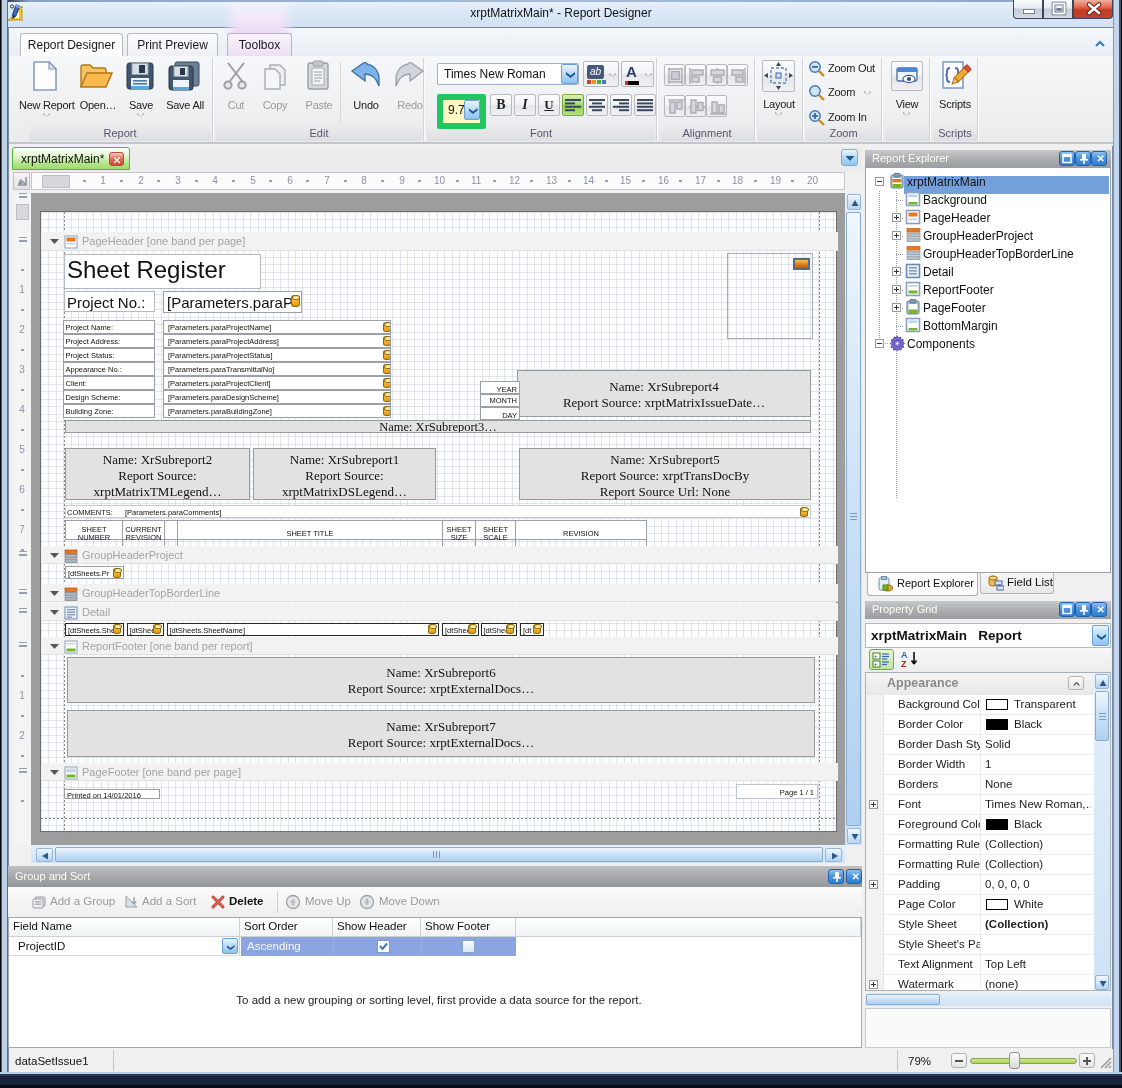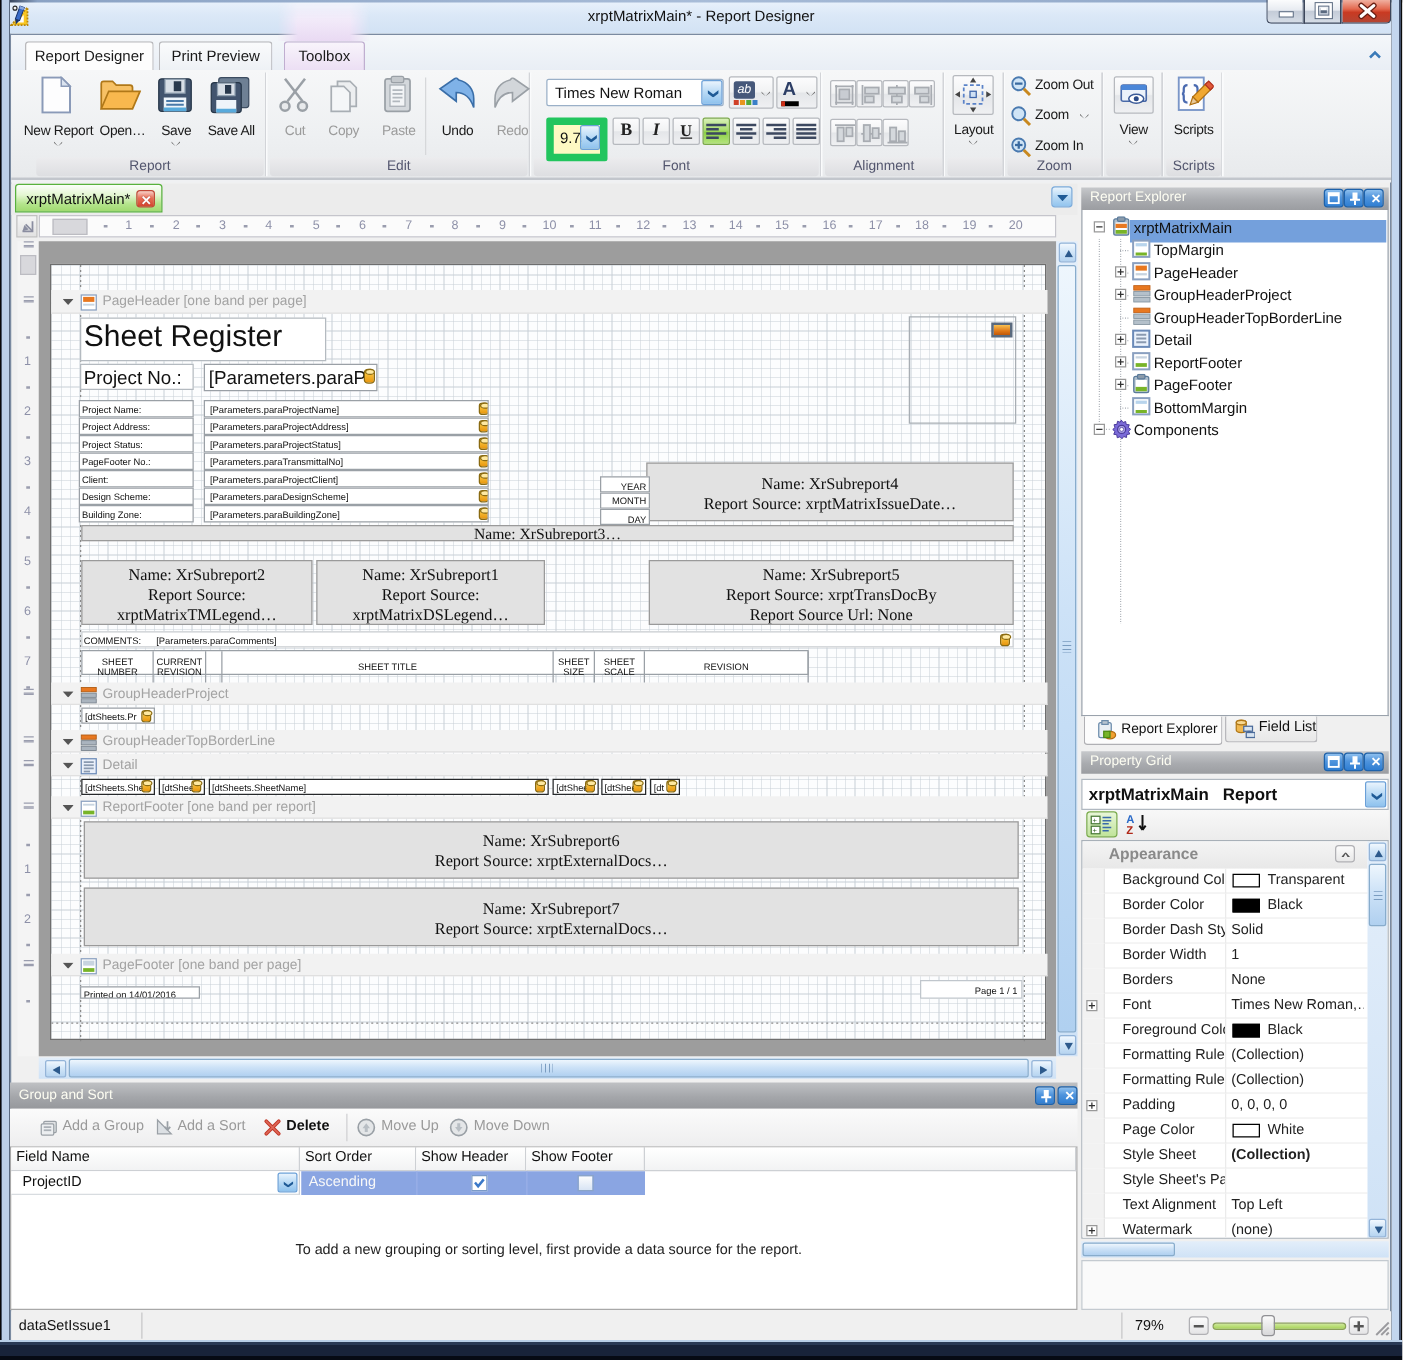--- a/index.html
+++ b/index.html
@@ -599,21 +599,21 @@
           <div class="dbicon" style="left:219px;top:1.5px;"></div>
         </div>
         <div class="relem" style="left:21.5px;top:135.5px;width:92.5px;height:14px;">
           <span style="position:absolute;left:2px;top:2px;">Project Status:</span>
         </div>
         <div class="relem" style="left:122px;top:135.5px;width:228px;height:14px;">
           <span style="position:absolute;left:4px;top:2px;">[Parameters.paraProjectStatus]</span>
           <div class="dbicon" style="left:219px;top:1.5px;"></div>
         </div>
         <div class="relem" style="left:21.5px;top:149.5px;width:92.5px;height:14px;">
-          <span style="position:absolute;left:2px;top:2px;">PageFooter No.:</span>
+          <span style="position:absolute;left:2px;top:2px;">Appearance No.:</span>
         </div>
         <div class="relem" style="left:122px;top:149.5px;width:228px;height:14px;">
           <span style="position:absolute;left:4px;top:2px;">[Parameters.paraTransmittalNo]</span>
           <div class="dbicon" style="left:219px;top:1.5px;"></div>
         </div>
         <div class="relem" style="left:21.5px;top:163.5px;width:92.5px;height:14px;">
           <span style="position:absolute;left:2px;top:2px;">Client:</span>
         </div>
         <div class="relem" style="left:122px;top:163.5px;width:228px;height:14px;">
           <span style="position:absolute;left:4px;top:2px;">[Parameters.paraProjectClient]</span>
@@ -774,21 +774,21 @@
           <rect x="3.5" y="5" width="9" height="9" fill="#fff"></rect>
           <rect x="3.5" y="6" width="9" height="3.4" fill="#e87820"></rect>
           <rect x="3.5" y="11" width="9" height="3" fill="#78b428"></rect>
         </svg>
         <div style="position:absolute;left:41px;top:7px;font-size:12px;color:#111;white-space:nowrap;">xrptMatrixMain</div>
         <svg style="position:absolute;left:39px;top:23px;" width="16" height="17" viewBox="0 0 16 17">
           <rect x="1.5" y="1.5" width="13" height="13" fill="#fff" stroke="#8aa0c0" stroke-width="1.6"></rect>
           <rect x="3.5" y="3.5" width="9" height="2.6" fill="#b8d4ec"></rect>
           <rect x="3.5" y="11" width="9" height="2.4" fill="#78b428"></rect>
         </svg>
-        <div style="position:absolute;left:57px;top:25px;font-size:12px;color:#111;white-space:nowrap;">TopMargin</div>
+        <div style="position:absolute;left:57px;top:25px;font-size:12px;color:#111;white-space:nowrap;">Background</div>
         <div class="texp plus" style="left:26px;top:45px;"></div>
         <svg style="position:absolute;left:39px;top:41px;" width="16" height="17" viewBox="0 0 16 17">
           <rect x="1.5" y="1.5" width="13" height="13" fill="#fff" stroke="#8aa0c0" stroke-width="1.6"></rect>
           <rect x="3.5" y="3.5" width="9" height="4" fill="#e87820"></rect>
           <rect x="3.5" y="9.5" width="9" height="1.8" fill="#c8d4e0"></rect>
         </svg>
         <div style="position:absolute;left:57px;top:43px;font-size:12px;color:#111;white-space:nowrap;">PageHeader</div>
         <div class="texp plus" style="left:26px;top:63px;"></div>
         <svg style="position:absolute;left:39px;top:59px;" width="16" height="17" viewBox="0 0 16 17">
           <rect x="2" y="1.5" width="13" height="3.6" fill="#e87820" stroke="#c06018" stroke-width="0.7"></rect>

